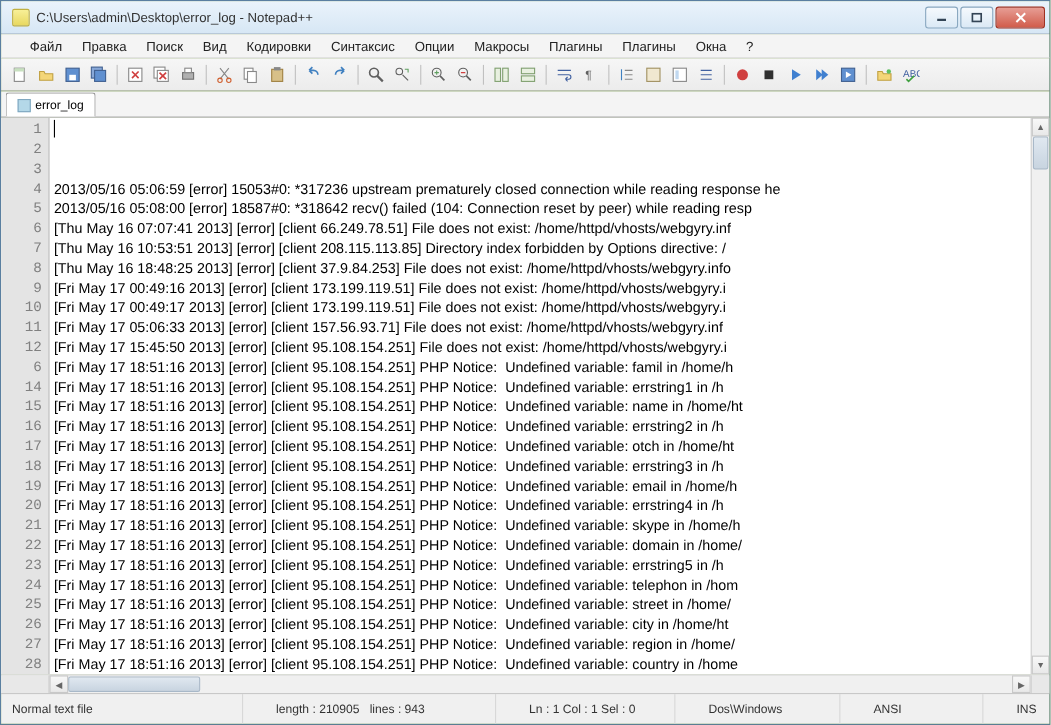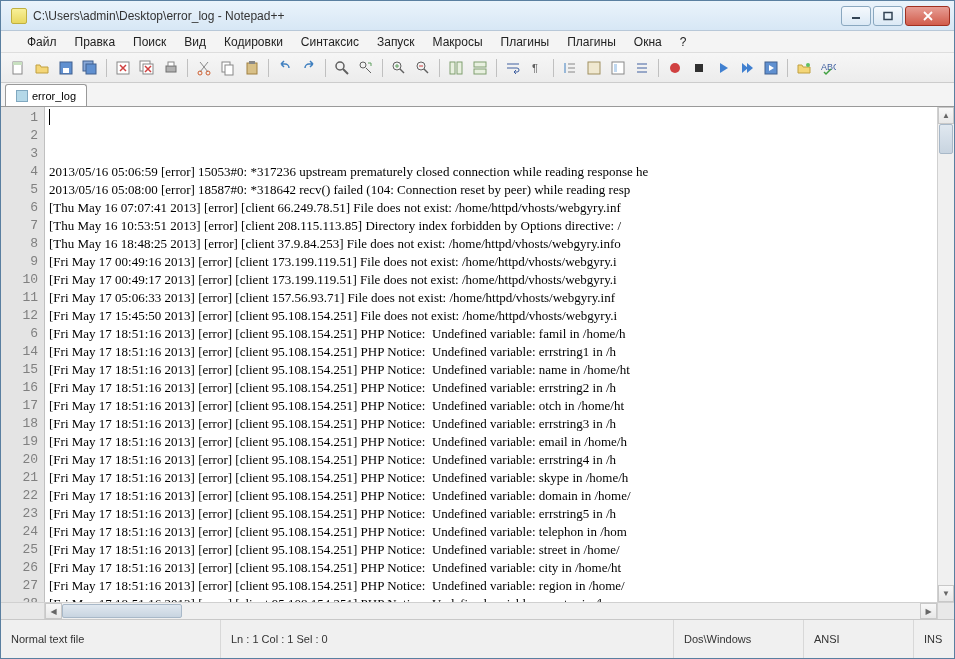--- a/index.html
+++ b/index.html
@@ -15,33 +15,33 @@
 .menubar { height: 22px; background: #f4f4f4; display: flex; align-items: center; padding: 0 18px; gap: 2px; border-bottom: 1px solid #ddd; }
 .menu-item { padding: 3px 8px; cursor: pointer; color: #222; }
 .toolbar { height: 30px; background: linear-gradient(#f6f6f6,#ececec); display: flex; align-items: center; padding: 0 6px; gap: 2px; border-bottom: 1px solid #ccc; }
 .tool-btn { width: 22px; height: 22px; display: flex; align-items: center; justify-content: center; border: 1px solid transparent; border-radius: 2px; cursor: pointer; }
 .tool-sep { width: 1px; height: 18px; background: #c0c0c0; margin: 0 3px; }
 .tabbar { height: 24px; background: #f4f4f4; display: flex; align-items: center; padding: 0 4px; border-bottom: 1px solid #999; }
 .tab { height: 22px; background: #fff; border: 1px solid #999; border-bottom: none; border-radius: 3px 3px 0 0; padding: 0 10px; display: flex; align-items: center; gap: 4px; font-size: 11px; margin-bottom: -1px; }
 .tab-icon { width: 12px; height: 12px; background: #b4d8e8; border: 1px solid #80a8c0; }
 .editor { flex: 1; display: flex; overflow: hidden; background: #fff; position: relative; }
 .gutter { width: 44px; background: #e4e4e4; color: #808080; text-align: right; padding: 2px 6px 2px 2px; font-family: "Courier New", monospace; font-size: 13px; line-height: 18px; border-right: 1px solid #c0c0c0; user-select: none; flex-shrink:0;}
-.code { flex: 1; font-family: Liberation Serif, serif; font-size: 13px; line-height: 18px; padding: 2px 0 2px 4px; white-space: pre; overflow: hidden; color: #000; position: relative; }
+.code { flex: 1; font-family: Liberation Sans, sans-serif; font-size: 13px; line-height: 18px; padding: 2px 0 2px 4px; white-space: pre; overflow: hidden; color: #000; position: relative; }
 .code-line { height: 18px; }
 .vscroll { width: 17px; background: #f0f0f0; border-left: 1px solid #d0d0d0; display: flex; flex-direction: column; }
 .scroll-btn { height: 17px; background: linear-gradient(#f8f8f8,#e8e8e8); border: 1px solid #c8c8c8; display:flex; align-items:center; justify-content:center; font-size:8px; color:#666;}
 .scroll-track { flex: 1; position: relative; }
 .scroll-thumb { position: absolute; top: 0; left: 1px; right: 1px; height: 30px; background: linear-gradient(#e0e8f0,#c8d4e0); border: 1px solid #a8b8c8; border-radius: 2px; }
 .hscroll-area { height: 17px; background: #f0f0f0; border-top: 1px solid #d0d0d0; display: flex; }
 .hscroll-spacer { width: 44px; background:#e8e8e8; border-right:1px solid #d0d0d0;}
 .hscroll { flex: 1; display: flex; }
 .hscroll-track { flex: 1; position: relative; }
 .hscroll-thumb { position: absolute; left: 0; top: 1px; bottom: 1px; width: 120px; background: linear-gradient(#e0e8f0,#c8d4e0); border: 1px solid #a8b8c8; border-radius: 2px; }
 .scroll-btn-h { width: 17px; background: linear-gradient(#f8f8f8,#e8e8e8); border: 1px solid #c8c8c8; display:flex;align-items:center;justify-content:center;font-size:8px;color:#666;}
-.statusbar { height: 39px; background: #f0f0f0; border-top: 1px solid #c8c8c8; display: flex; align-items: flex-start; font-size: 11px; color: #333; }
+.statusbar { height: 28px; background: #f0f0f0; border-top: 1px solid #c8c8c8; display: flex; align-items: flex-start; font-size: 11px; color: #333; gap: 20px; }
 .status-cell { padding: 0 10px; height: 100%; display: flex; align-items: center; border-right: 1px solid #d8d8d8; }
 .status-cell.flex { flex: 1; }
 .caret { position: absolute; left: 4px; top: 2px; width: 1px; height: 16px; background: #000; }
 </style>
 </head>
 <body>
 
 <div class="window">
 
   <div class="titlebar">
@@ -66,21 +66,21 @@
     </div>
   </div>
 
   <div class="menubar">
     <div class="menu-item">Файл</div>
     <div class="menu-item">Правка</div>
     <div class="menu-item">Поиск</div>
     <div class="menu-item">Вид</div>
     <div class="menu-item">Кодировки</div>
     <div class="menu-item">Синтаксис</div>
-    <div class="menu-item">Запуск</div>
+    <div class="menu-item">Опции</div>
     <div class="menu-item">Макросы</div>
     <div class="menu-item">Плагины</div>
     <div class="menu-item">Плагины</div>
     <div class="menu-item">Окна</div>
     <div class="menu-item">?</div>
   </div>
 
   <div class="toolbar">
     <div class="tool-btn">
         <svg width="16" height="16">
@@ -336,19 +336,23 @@
       <div class="hscroll-track">
         <div class="hscroll-thumb"></div>
       </div>
       <div class="scroll-btn-h">▶</div>
     </div>
     <div style="width:17px;background:#e8e8e8;border-left:1px solid #d0d0d0"></div>
   </div>
 
   <div class="statusbar">
     <div class="status-cell" style="width:220px">Normal text file</div>
+    <div class="status-cell" style="width:210px">
+      <span>length : 210905</span>&nbsp;&nbsp;&nbsp;
+      <span>lines : 943</span>
+    </div>
     <div class="status-cell flex">Ln : 1   Col : 1   Sel : 0</div>
     <div class="status-cell" style="width:130px">Dos\Windows</div>
     <div class="status-cell" style="width:110px">ANSI</div>
     <div class="status-cell" style="width:40px;border-right:none">INS</div>
   </div>
 
 </div>
 
 </body></html>

